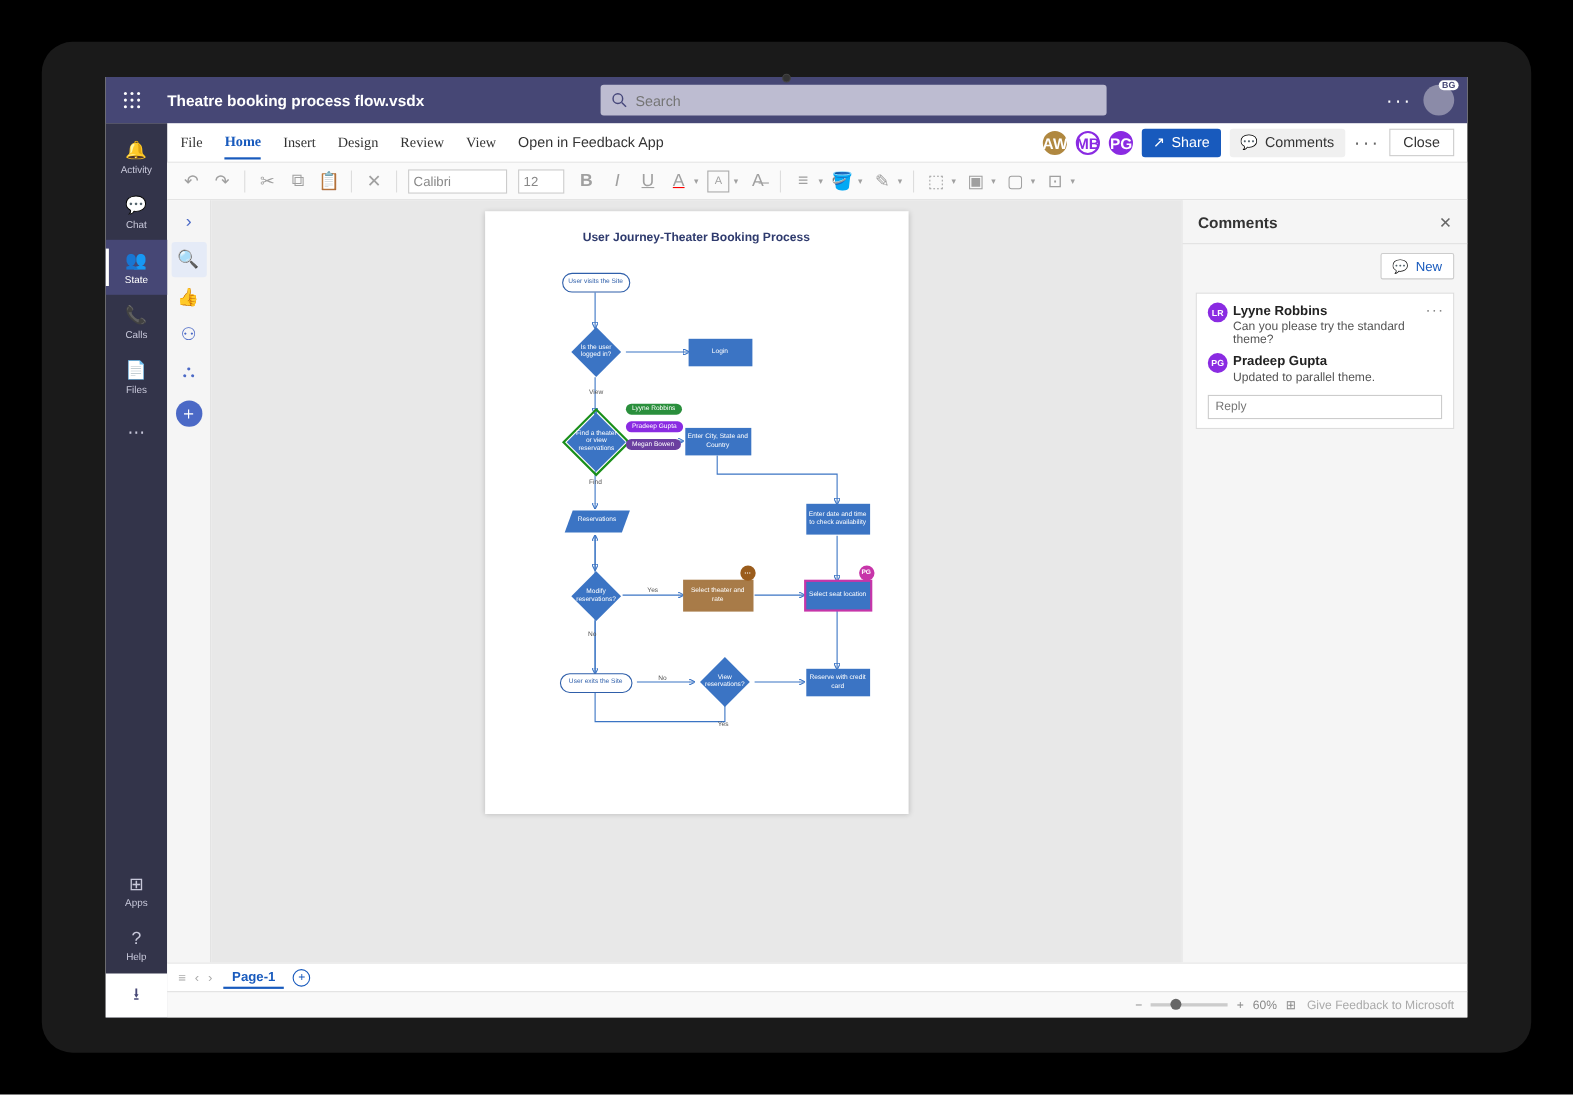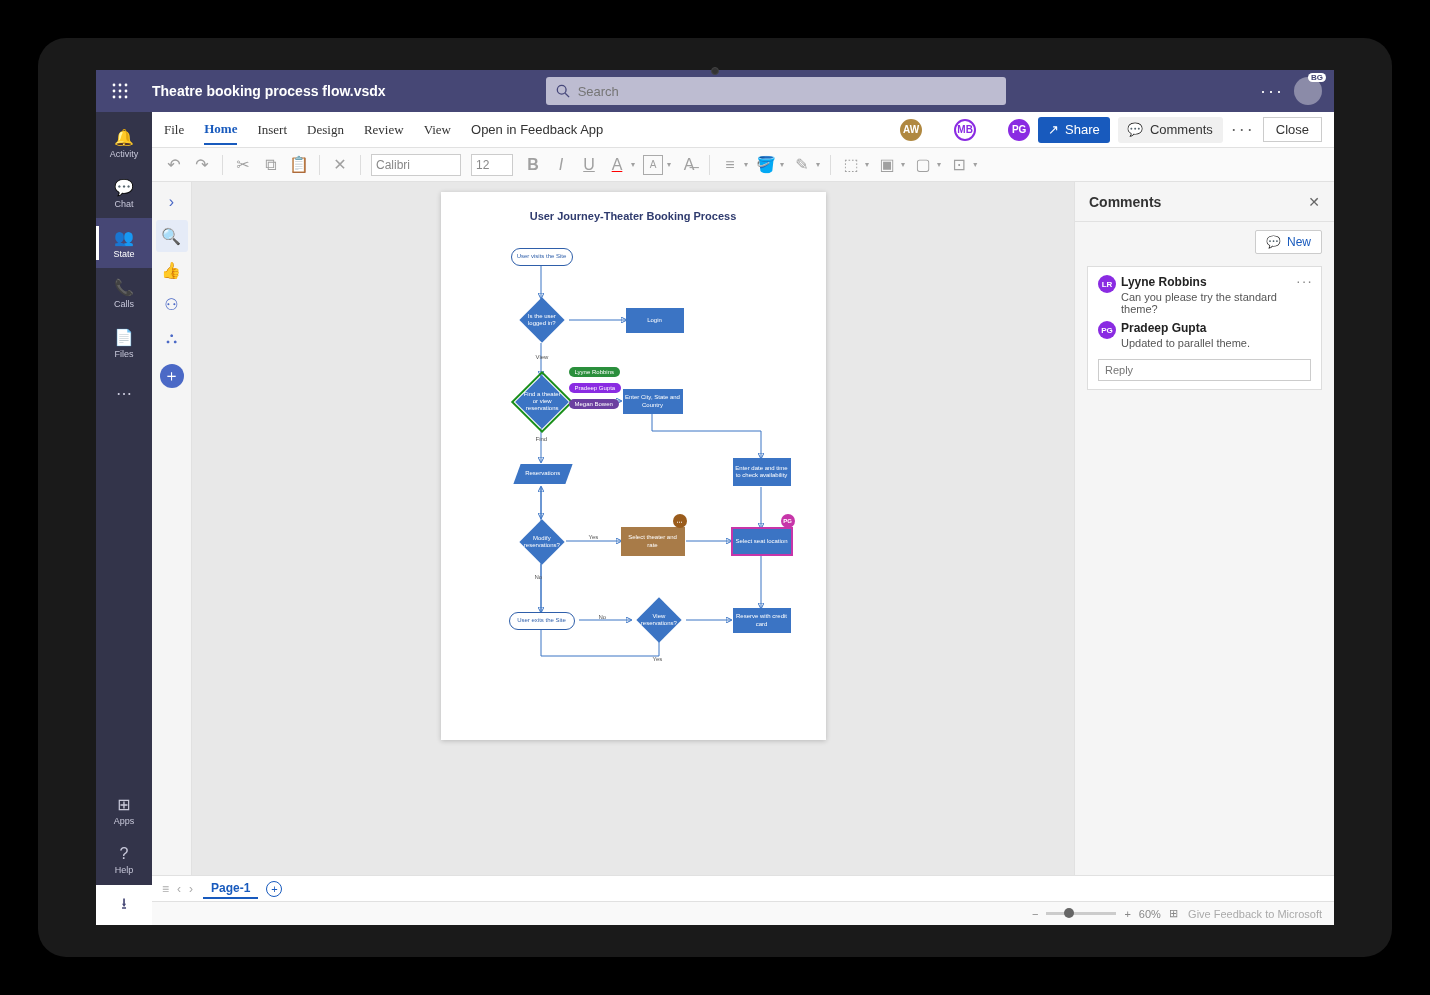--- a/index.html
+++ b/index.html
@@ -34,21 +34,21 @@
 
 
 .content-area { flex: 1; display: flex; flex-direction: column; min-width: 0; }
 
 
 .ribbon-menu { height: 36px; border-bottom: 1px solid #e1e1e1; display: flex; align-items: center; padding: 0 12px; gap: 20px; font-size: 13px; color: #333; }
 .ribbon-tab { cursor: pointer; padding: 6px 0; font-family: Liberation Serif, serif; }
 .ribbon-tab.active { border-bottom: 2px solid #185abd; color: #185abd; font-weight: 600; }
 .open-desktop { color: #333; }
 .ribbon-right { margin-left: auto; display: flex; align-items: center; gap: 8px; }
-.presence-avatar { width: 22px; height: 22px; border-radius: 50%; display: flex; align-items: center; justify-content: center; font-size: 10px; font-weight: bold; color: #fff; border: 2px solid; margin-left: 24px; }
+.presence-avatar { width: 22px; height: 22px; border-radius: 50%; display: flex; align-items: center; justify-content: center; font-size: 14px; font-weight: bold; color: #fff; border: 2px solid; }
 .avatar-aw { background: #b08840; border-color: #b08840; }
 .avatar-mb { background: #fff; color: #8a2be2; border-color: #8a2be2; }
 .avatar-pg { background: #8a2be2; border-color: #8a2be2; }
 .share-btn { background: #185abd; color: #fff; height: 26px; padding: 0 10px; border-radius: 3px; display: flex; align-items: center; gap: 6px; font-size: 13px; cursor: pointer; }
 .comments-btn { background: #f0f0f0; height: 26px; padding: 0 10px; border-radius: 3px; display: flex; align-items: center; gap: 6px; font-size: 13px; cursor: pointer; color: #333; }
 .ribbon-more { font-size: 18px; letter-spacing: 2px; color: #666; cursor: pointer; }
 .close-btn { padding: 4px 12px; border: 1px solid #ccc; font-size: 13px; cursor: pointer; }
 
 
 .toolbar { height: 34px; border-bottom: 1px solid #e1e1e1; display: flex; align-items: center; padding: 0 12px; gap: 10px; color: #a0a0a0; background: #fafafa; }

